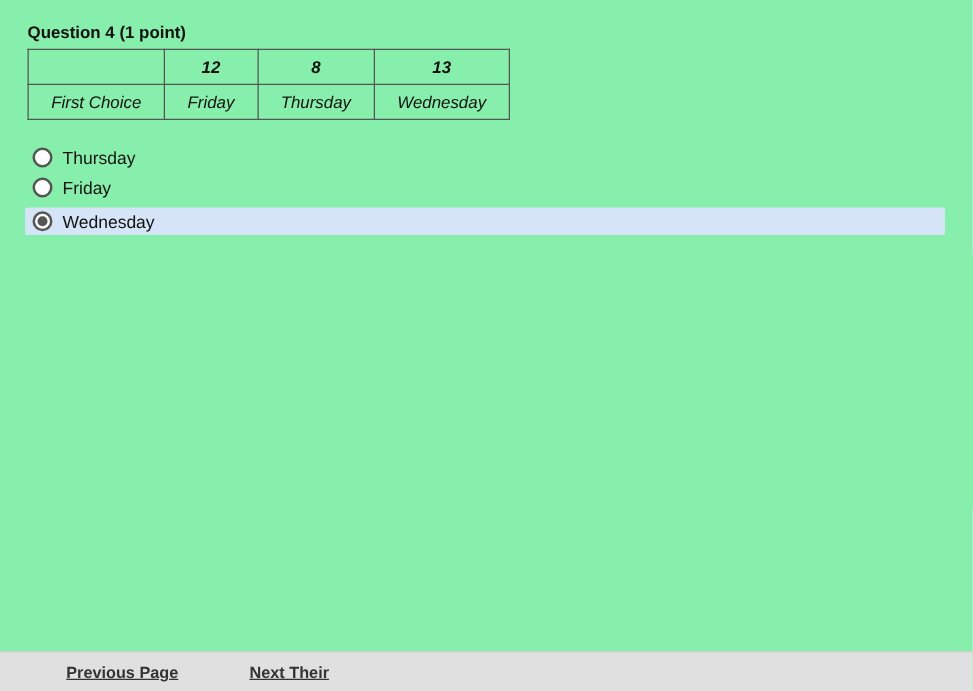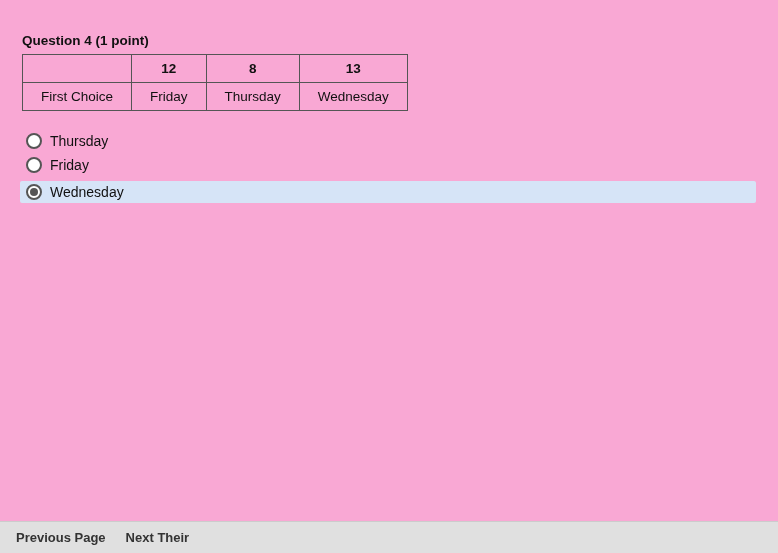--- a/index.html
+++ b/index.html
@@ -5,38 +5,39 @@
     * { box-sizing: border-box; margin: 0; padding: 0; }
     body {
       font-family: Arial, sans-serif;
       background: #f0f0f0;
       width: 778px;
       min-height: 553px;
       display: flex;
       flex-direction: column;
     }
     .main-content {
-      background: #f9a8d4;
-      padding: 33px 22px 20px 22px;
+      background: #86efac;
+      padding: 18px 22px 20px 22px;
       flex: 1;
     }
     .question-header {
       font-size: 13.5px;
       font-weight: bold;
       margin-bottom: 6px;
       color: #111;
     }
     .question-body {
       font-size: 13.5px;
       color: #111;
       margin-bottom: 16px;
       line-height: 1.5;
     }
     .table-wrapper {
       margin-bottom: 18px;
+      font-style: italic;
     }
     table {
       border-collapse: collapse;
       font-size: 13.5px;
     }
     table td, table th {
       border: 1px solid #555;
       padding: 6px 18px;
       text-align: center;
       color: #111;
@@ -102,20 +103,22 @@
       gap: 20px;
       border-top: 1px solid #ccc;
     }
     .nav-btn {
       font-size: 13px;
       font-weight: bold;
       color: #333;
       background: none;
       border: none;
       cursor: pointer;
+      text-decoration: underline;
+      margin-left: 37px;
     }
   </style>
 </head>
 <body>
 
 <div class="main-content">
   <div class="question-header">Question 4 (1 point)</div>
 
   <div class="table-wrapper">
     <table>

